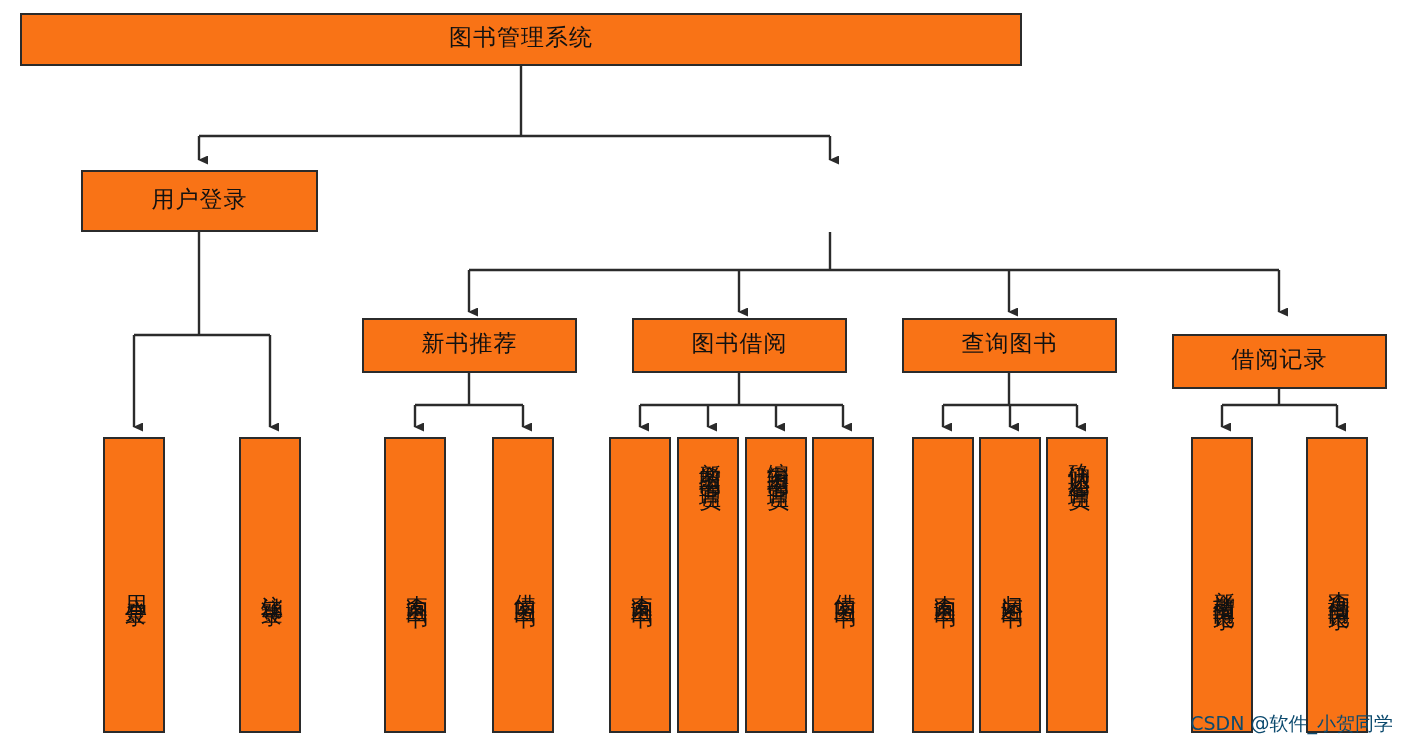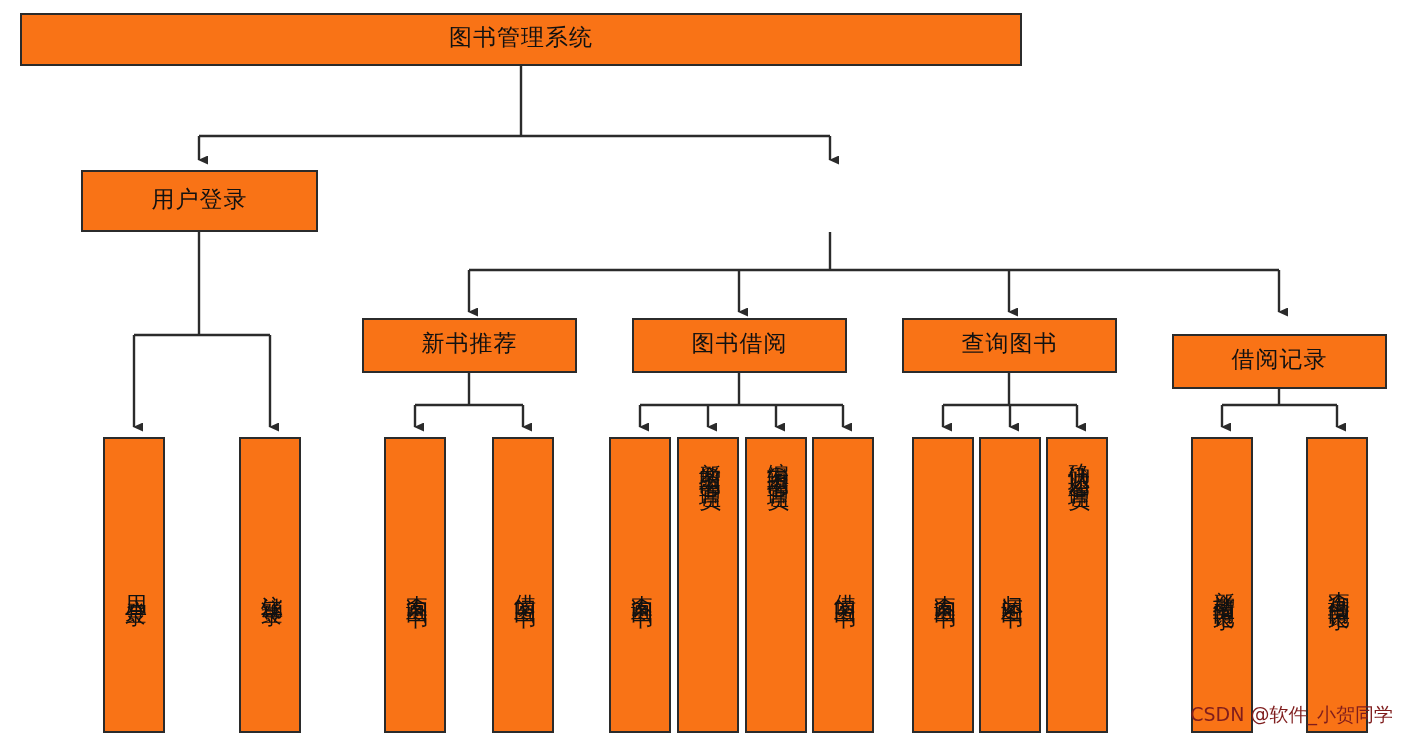--- a/index.html
+++ b/index.html
@@ -64,23 +64,23 @@
     line-height: 1;
     white-space: nowrap;
   }
   .node.vertical.centered {
     align-items: center;
     padding-top: 0;
   }
   .watermark {
     position: absolute;
     right: 12px;
-    bottom: 19px;
+    bottom: 10px;
     font-size: 19px;
-    color: #7f1d1d;
+    color: #0c4a6e;
     z-index: 5;
     user-select: none;
     white-space: nowrap;
   }
 </style>
 </head>
 <body>
 
 <div id="diagram-root">
 

